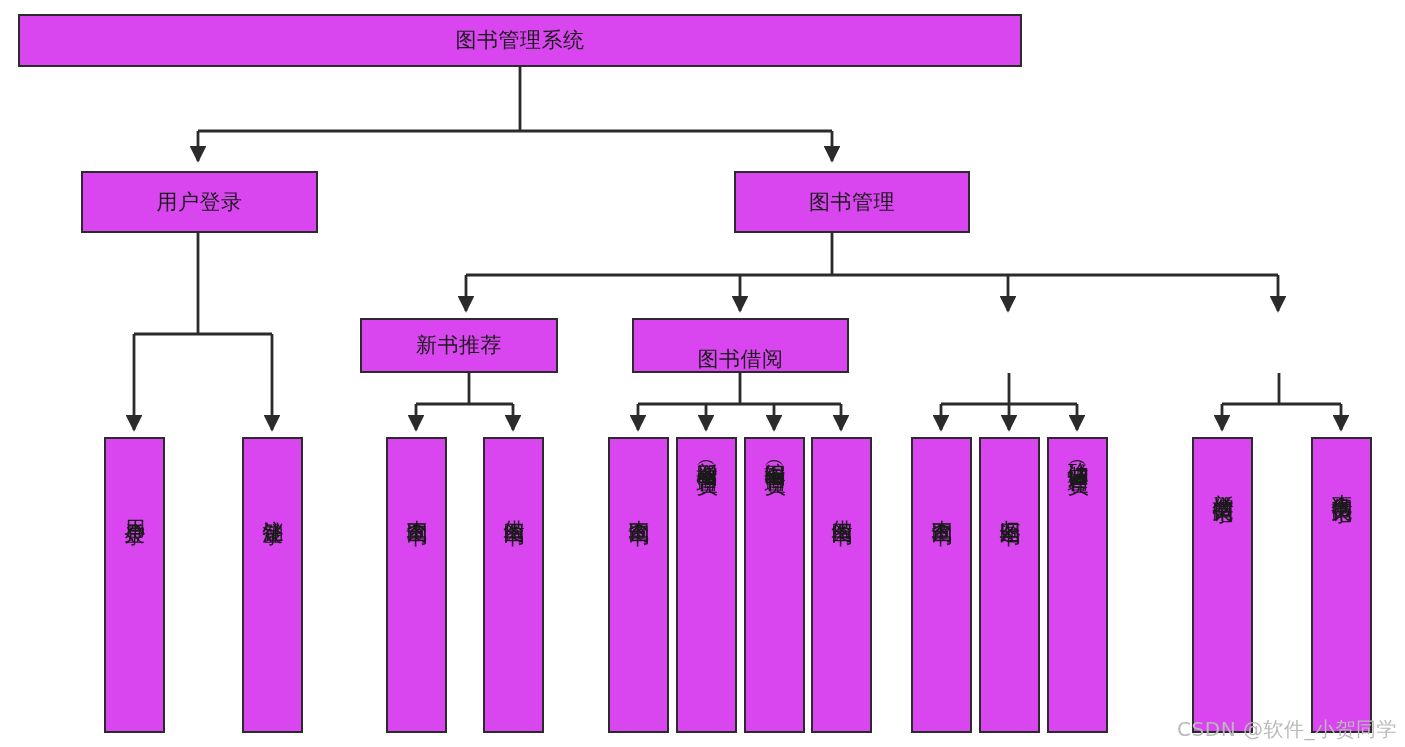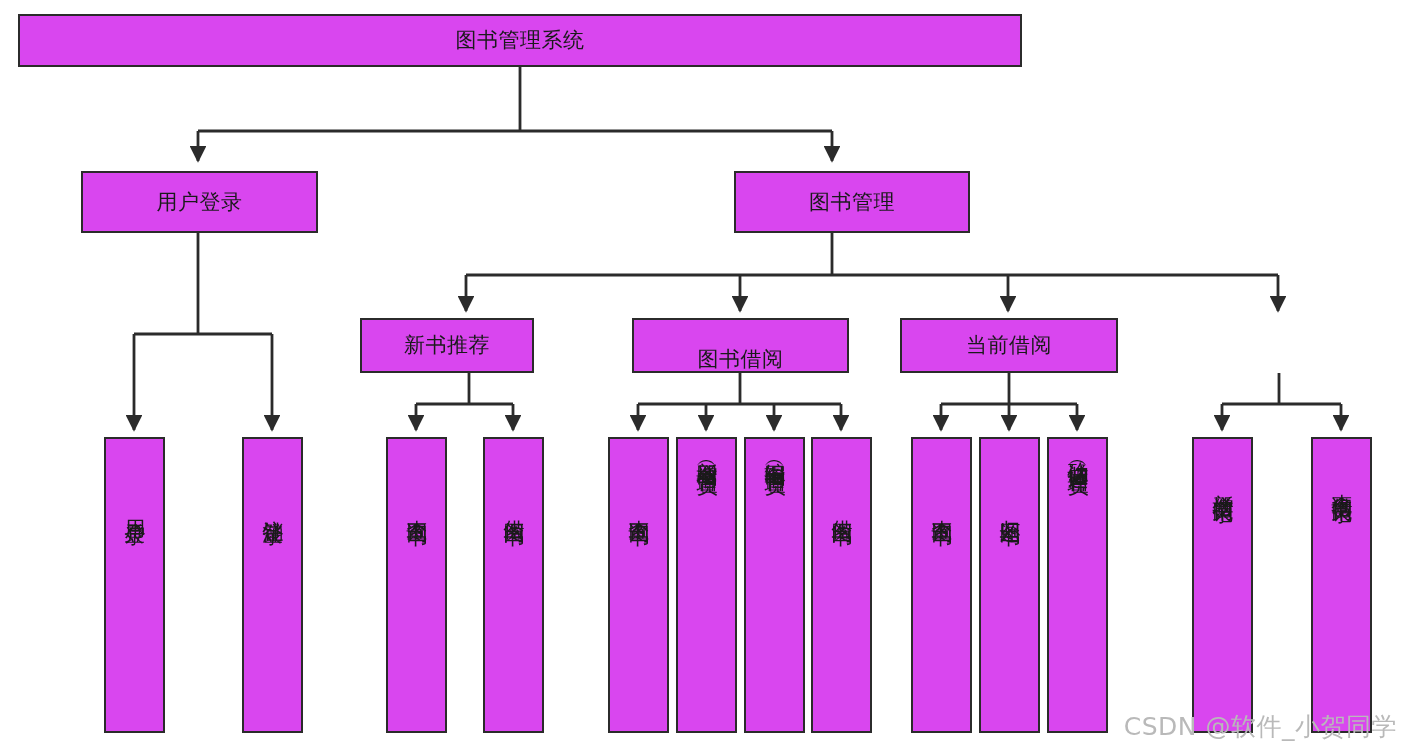--- a/index.html
+++ b/index.html
@@ -53,21 +53,21 @@
     font-size: 21px;
     line-height: 1.28;
     letter-spacing: 2px;
     white-space: normal;
     max-height: 280px;
   }
   .watermark {
     position: absolute;
     right: 8px;
     bottom: 4px;
-    font-size: 25px;
+    font-size: 20px;
     color: #b9b9b9;
     white-space: nowrap;
     letter-spacing: 0.5px;
   }
 </style>
 </head>
 <body>
 
 <div id="canvas">
 
@@ -126,31 +126,28 @@
   </div>
 
   <div class="node" style="left:81px; top:171px; width:237px; height:62px;">
     <span class="label">用户登录</span>
   </div>
 
   <div class="node" style="left:713px; top:171px; width:236px; height:62px;margin-left:21px;">
     <span class="label">图书管理</span>
   </div>
 
-  <div class="node" style="left:360px; top:318px; width:174px; height:55px;text-align:right;">
+  <div class="node" style="left:360px; top:318px; width:198px; height:55px;text-align:right;">
     <span class="label">新书推荐</span>
   </div>
 
   <div class="node" style="left:632px; top:318px; width:217px; height:55px;align-items:flex-end;">
     <span class="label">图书借阅</span>
   </div>
 
-  <div class="node" style="left:900px; top:318px; width:218px; height:55px;">
-    <span class="label">当前借阅</span>
-  </div>
 
 
   <div class="node vertical" style="left:104px; top:437px; width:61px; height:296px; padding-top:64px;">
     <span class="label">用户登录</span>
   </div>
 
   <div class="node vertical" style="left:242px; top:437px; width:61px; height:296px; padding-top:64px;">
     <span class="label">注销登录</span>
   </div>
 

